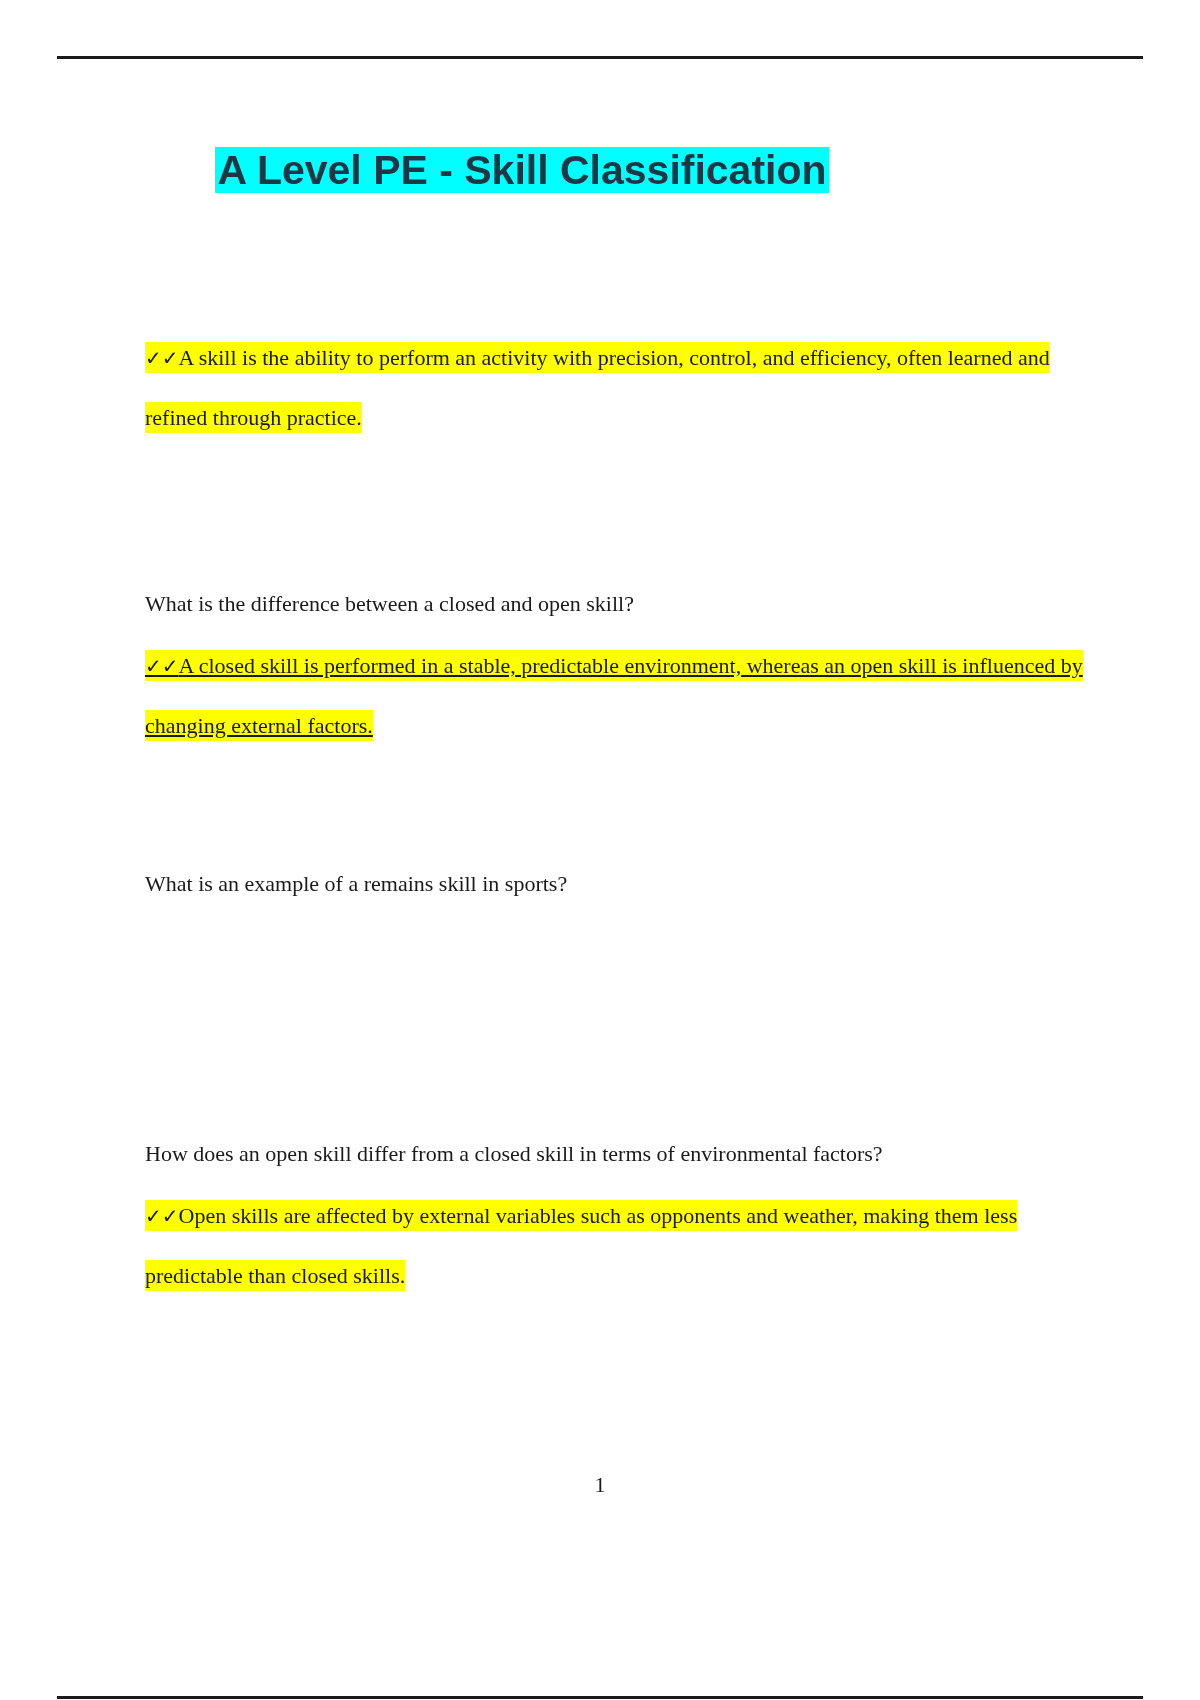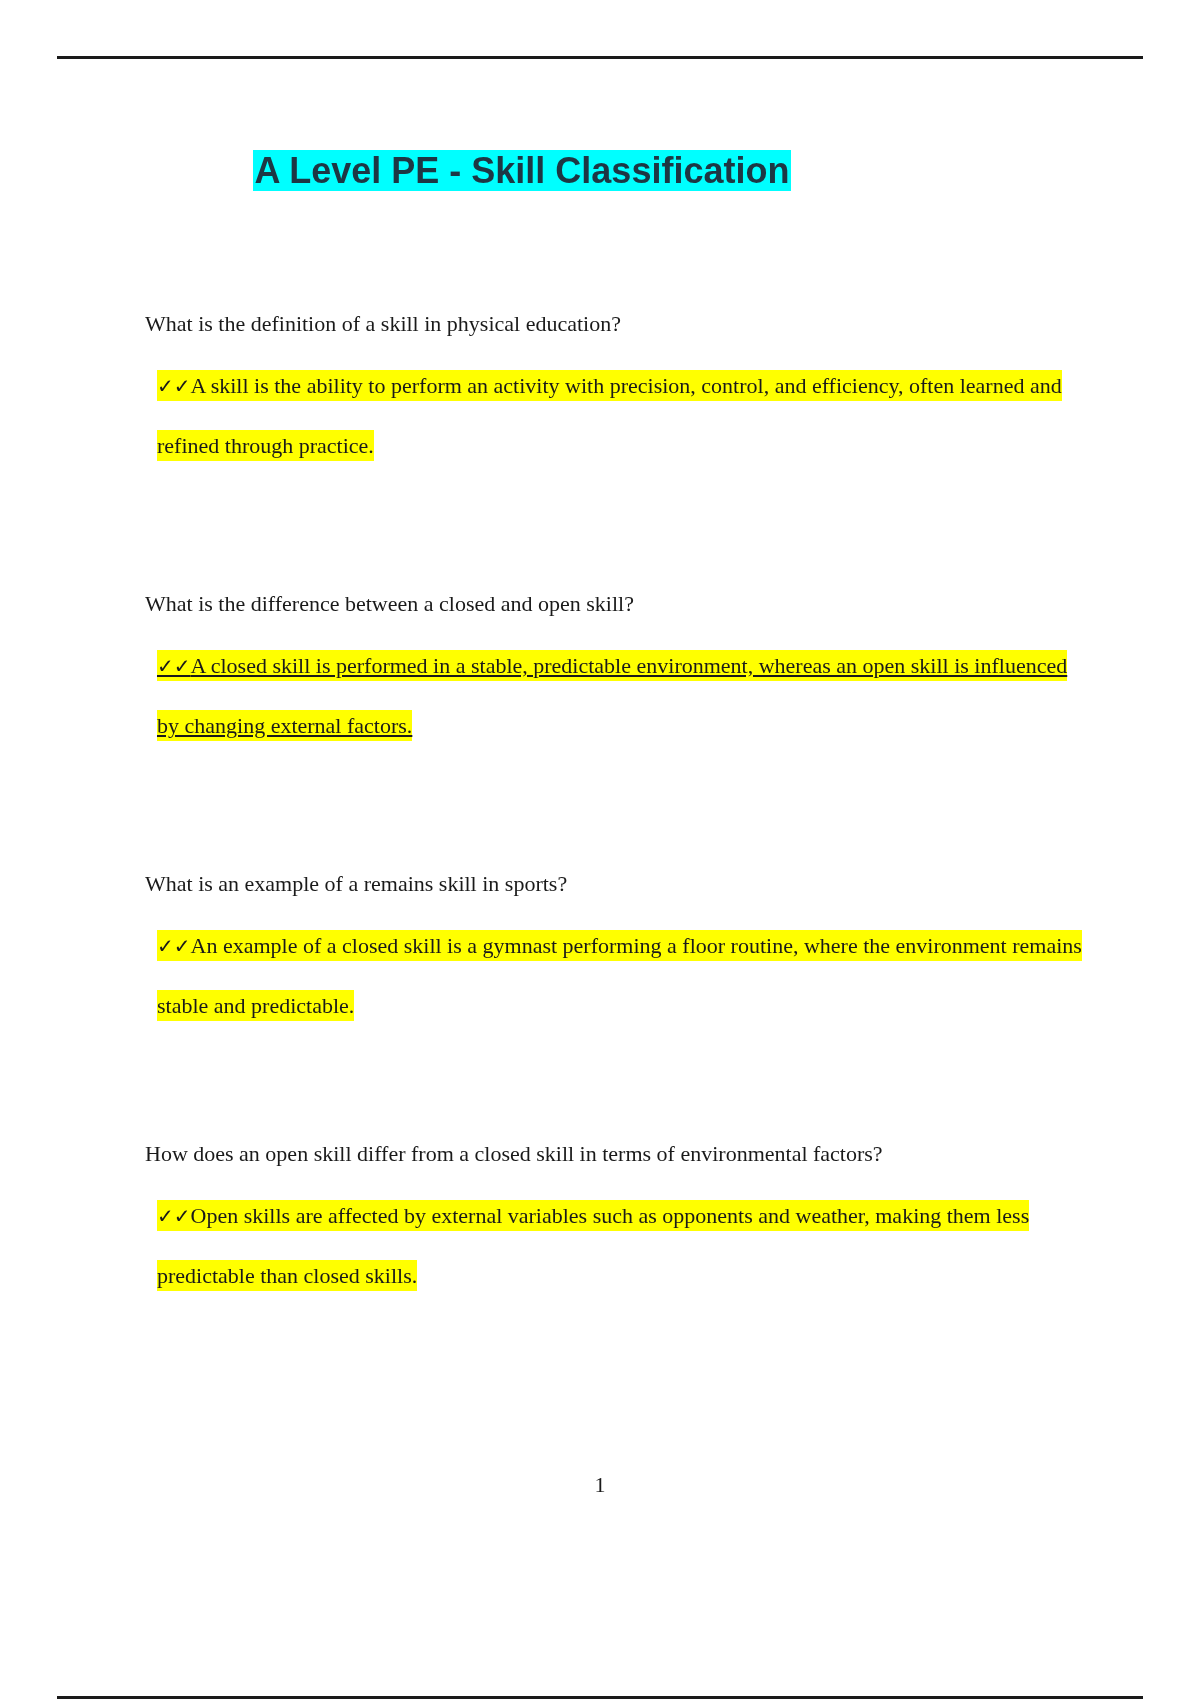--- a/index.html
+++ b/index.html
@@ -1,52 +1,50 @@
 <!DOCTYPE html>
 <html><head>
 <meta charset="utf-8">
 <style>
   html, body { margin:0; padding:0; background:#ffffff; }
   body { width:1200px; height:1700px; position:relative; overflow:hidden; }
   .rule { position:absolute; left:57px; width:1086px; height:3px; background:#1a1a1a; }
   .rule.top { top:56px; }
   .rule.bottom { top:1696px; }
   .title { position:absolute; left:0; width:1044px; top:143px; text-align:center;
-    font-family:"Liberation Sans", sans-serif; font-weight:bold; font-size:36px; line-height:55px; color:#1d3744; }
+    font-family:"Liberation Sans", sans-serif; font-weight:bold; font-size:41px; line-height:55px; color:#1d3744; }
   .title span { background:#00ffff; padding:0 2px; }
   .qa { position:absolute; left:145px; width:960px; font-family:"Liberation Serif", serif; font-size:22px; color:#1a1a1a; }
   .q { margin:0; line-height:28px; }
-  .a { margin:12px; line-height:60px; }
+  .a { margin:0; line-height:60px; }
   .a span { background:#ffff00; box-decoration-break:clone; -webkit-box-decoration-break:clone; padding:3px 0; }
   .check { font-family:"DejaVu Sans", sans-serif; font-size:20px; }
   .pagenum { position:absolute; top:1472px; left:0; width:1200px; text-align:center;
     font-family:"Liberation Serif", serif; font-size:22px; color:#1a1a1a; }
 </style>
 </head>
 <body>
 
 <div class="rule top"></div>
 
 <div class="title">
   <span>A Level PE - Skill Classification</span><br>
 </div>
 
 <div class="qa" style="top:310px;">
-  <p class="q">What is the definition of a skill in physical education?</p>
   <p class="a" style="margin-top:18px;"><span><span class="check">✓✓</span><span>A skill is the ability to perform an activity with precision, control, and efficiency, often learned and refined through practice.</span></span></p>
 </div>
 
 <div class="qa" style="top:590px;">
   <p class="q">What is the difference between a closed and open skill?</p>
   <p class="a" style="margin-top:18px;text-decoration:underline;"><span><span class="check">✓✓</span><span>A closed skill is performed in a stable, predictable environment, whereas an open skill is influenced by changing external factors.</span></span></p>
 </div>
 
 <div class="qa" style="top:870px;">
   <p class="q">What is an example of a remains skill in sports?</p>
-  <p class="a" style="margin-top:18px;"><span><span class="check">✓✓</span><span>An example of a closed skill is a gymnast performing a floor routine, where the environment remains stable and predictable.</span></span></p>
 </div>
 
 <div class="qa" style="top:1140px;">
   <p class="q">How does an open skill differ from a closed skill in terms of environmental factors?</p>
   <p class="a" style="margin-top:18px;"><span><span class="check">✓✓</span><span>Open skills are affected by external variables such as opponents and weather, making them less predictable than closed skills.</span></span></p>
 </div>
 
 <div class="pagenum">1</div>
 
 <div class="rule bottom"></div>

